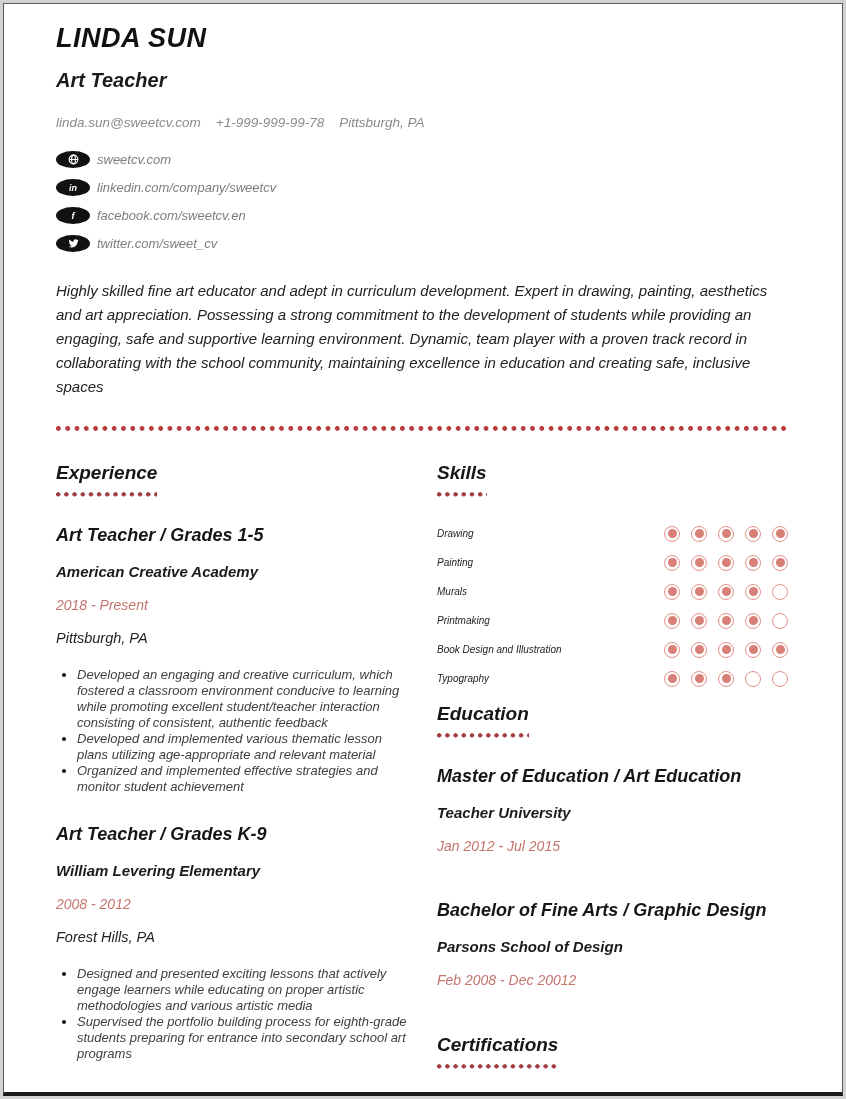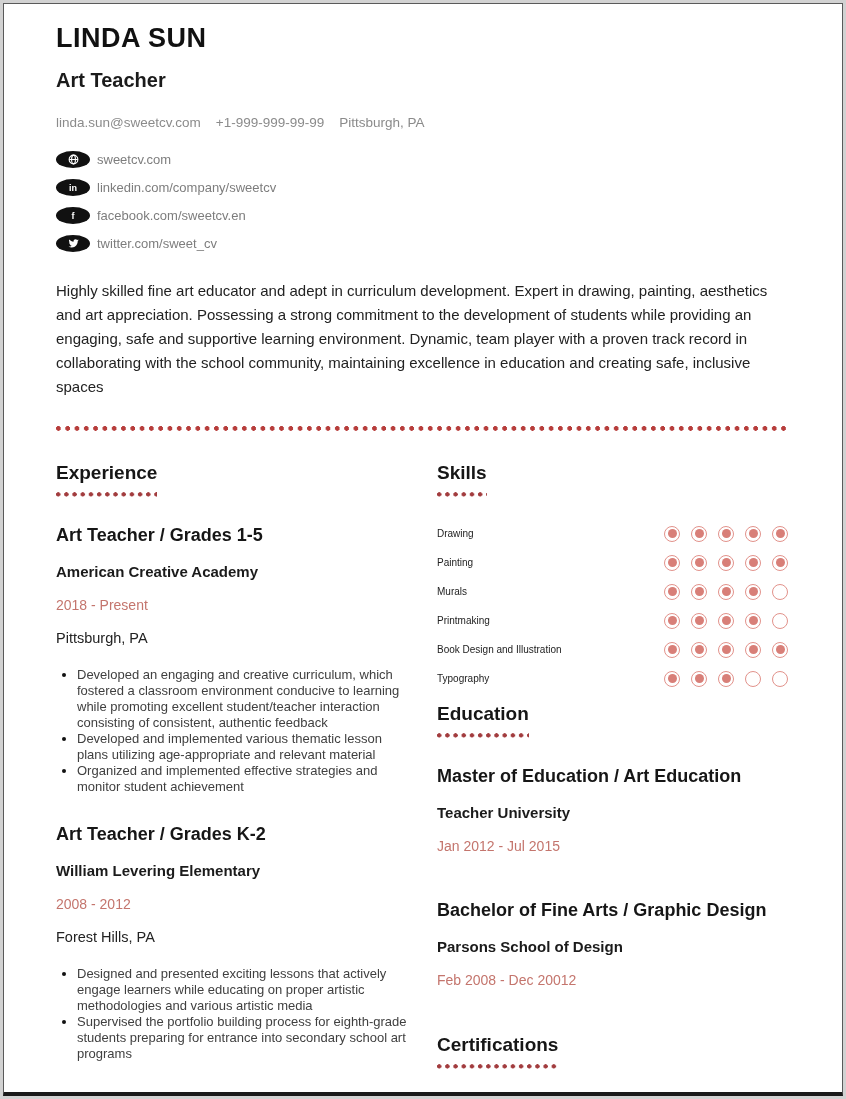--- a/index.html
+++ b/index.html
@@ -20,20 +20,21 @@
   }
   .frame { width: 846px; height: 1099px; padding: 3px; background: #d2d2d2; }
   .page {
     width: 100%; height: 100%;
     background: #ffffff;
     border: 1px solid #5a5a5a;
     border-bottom: 4px solid #1a1a1a;
     padding: 19px 54px 36px 52px;
     color: var(--text);
     overflow: hidden;
+    font-style: italic;
   }
   
   .name { font-size: 27px; font-weight: bold; letter-spacing: .5px; color: #111; margin-bottom: 15px; }
   .job-title { font-size: 20px; font-weight: bold; color: #1b1b1b; margin-bottom: 23px; }
   .contact-row { display: flex; gap: 15px; color: var(--muted); font-size: 13.5px; margin-bottom: 21px; }
   .social-row { display: flex; gap: 11px; align-items: flex-start; margin-bottom: 27px; flex-direction: column; }
   .social-link { display: inline-flex; align-items: center; gap: 7px; color: #7d7d7d; font-size: 13px; text-decoration: none; cursor: pointer; }
   .sicon {
     width: 34px; height: 17px; border-radius: 50%;
     background: var(--icon-bg); color: #fff;
@@ -94,21 +95,21 @@
 
 <div class="frame">
   <div class="page">
 
     <header>
       <h1 class="name">LINDA SUN</h1>
       <h2 class="job-title">Art Teacher</h2>
 
       <div class="contact-row">
         <span>linda.sun@sweetcv.com</span>
-        <span>+1-999-999-99-99</span>
+        <span>+1-999-999-99-78</span>
         <span>Pittsburgh, PA</span>
       </div>
 
       <div class="social-row">
         <a class="social-link">
           <span class="sicon">
             <svg viewBox="0 0 24 24" fill="none" stroke="#ffffff" stroke-width="2.4">
               <circle cx="12" cy="12" r="9.5"></circle>
               <ellipse cx="12" cy="12" rx="4.2" ry="9.5"></ellipse>
               <line x1="2.5" y1="12" x2="21.5" y2="12"></line>
@@ -153,21 +154,21 @@
           <div class="date-range">2018 - Present</div>
           <div class="job-location">Pittsburgh, PA</div>
           <ul>
             <li>Developed an engaging and creative curriculum, which fostered a classroom environment conducive to learning while promoting excellent student/teacher interaction consisting of consistent, authentic feedback</li>
             <li>Developed and implemented various thematic lesson plans utilizing age-appropriate and relevant material</li>
             <li>Organized and implemented effective strategies and monitor student achievement</li>
           </ul>
         </article>
 
         <article class="job">
-          <h4>Art Teacher / Grades K-2</h4>
+          <h4>Art Teacher / Grades K-9</h4>
           <h5>William Levering Elementary</h5>
           <div class="date-range">2008 - 2012</div>
           <div class="job-location">Forest Hills, PA</div>
           <ul>
             <li>Designed and presented exciting lessons that actively engage learners while educating on proper artistic methodologies and various artistic media</li>
             <li>Supervised the portfolio building process for eighth-grade students preparing for entrance into secondary school art programs</li>
 
           </ul>
         </article>
       </section>

